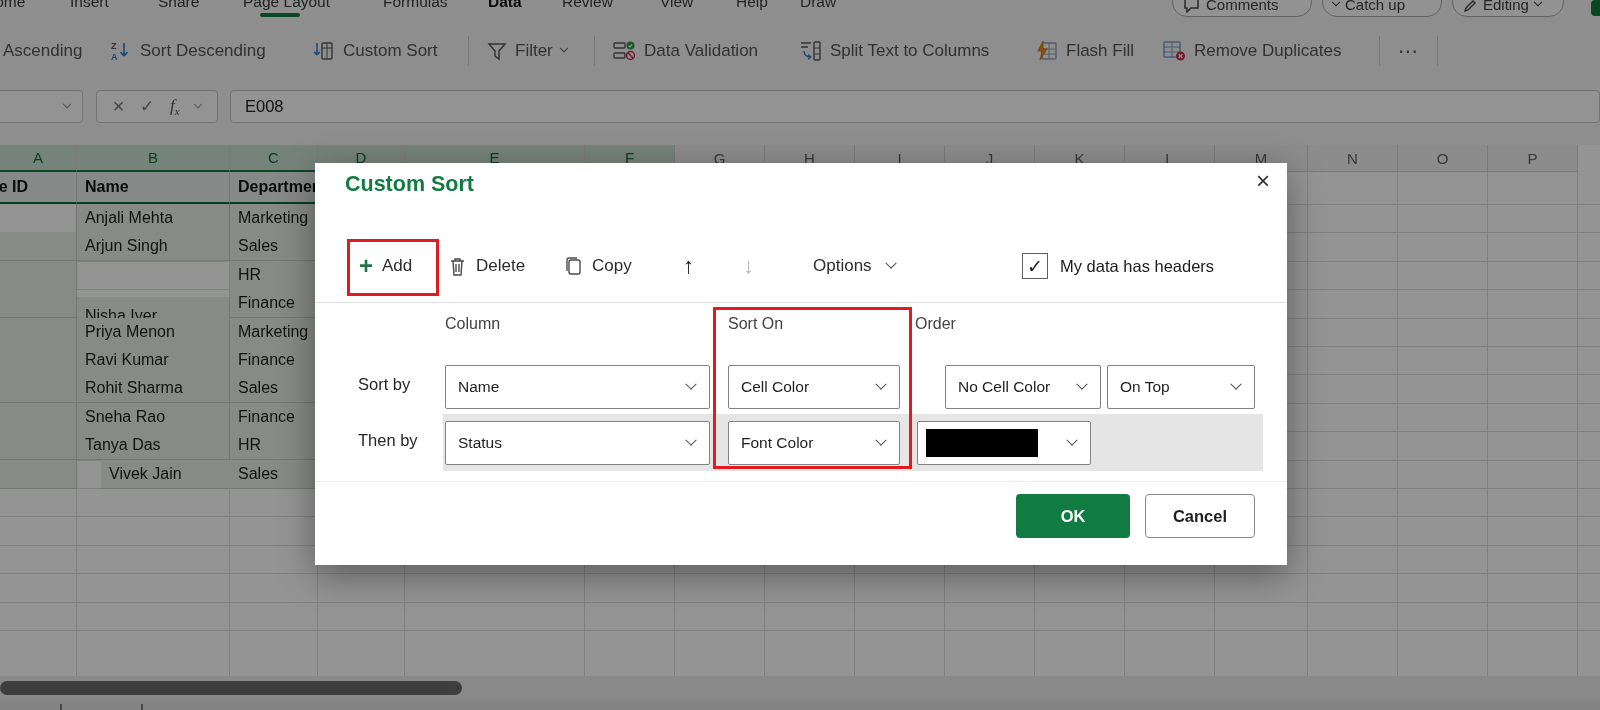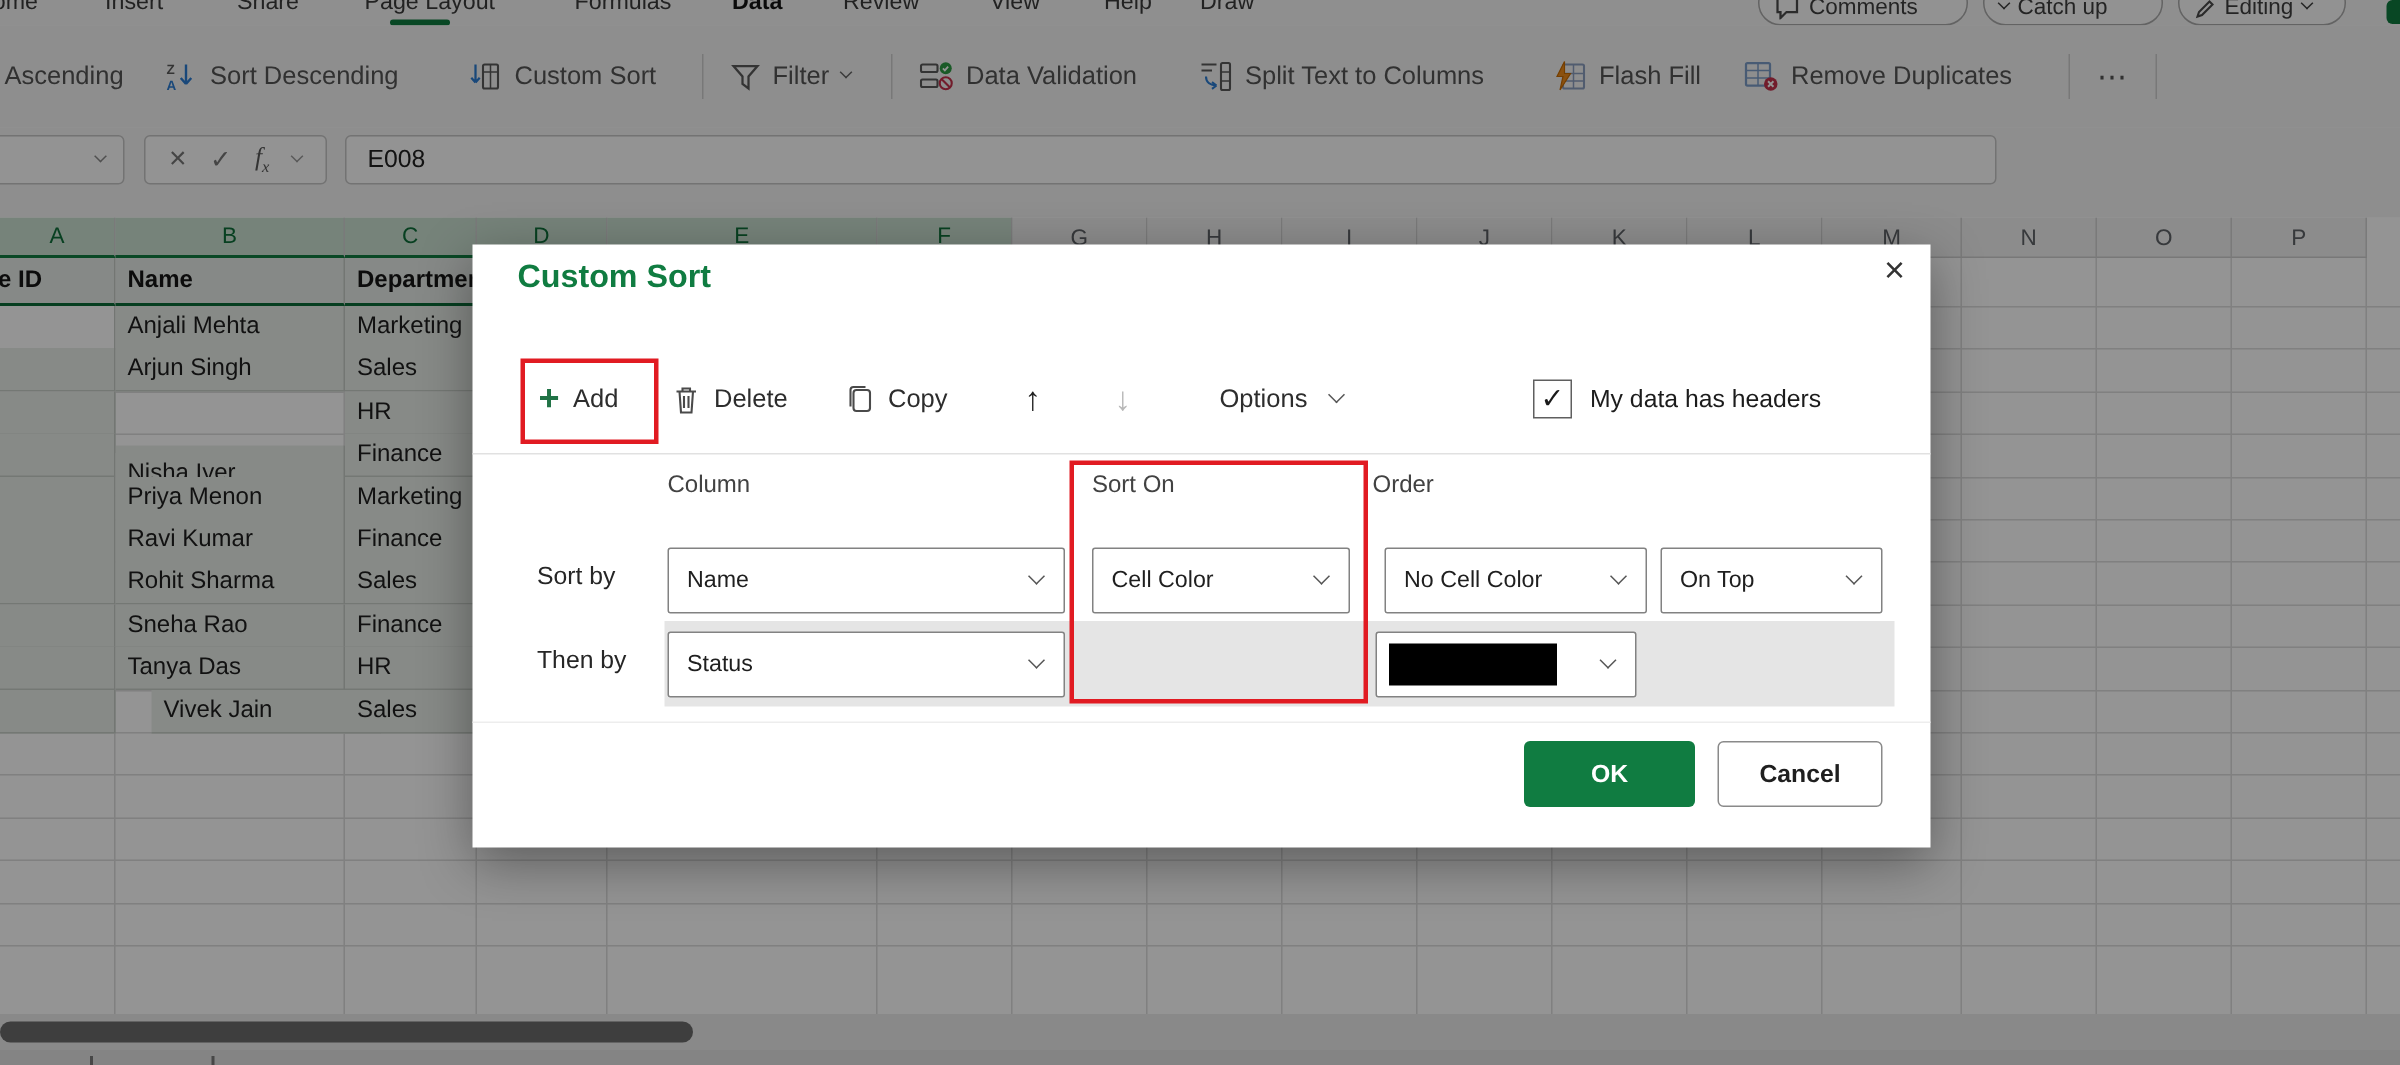--- a/index.html
+++ b/index.html
@@ -23,21 +23,21 @@
   .chev { display:inline-block; width:8px; height:8px; border-right:1.7px solid currentColor; border-bottom:1.7px solid currentColor; transform:rotate(45deg) translate(-2px,-2px); }
   .chev.small { width:6px; height:6px; }
 
   
   .formulabar { position:absolute; left:0; top:85px; width:1600px; height:60px; background:#f5f5f5; }
   .fb-box { position:absolute; top:5px; height:33px; background:#fdfdfd; border:1px solid #c6c6c6; border-radius:4px; display:flex; align-items:center; color:#6a6a6a; }
   .namebox { left:-24px; width:107px; justify-content:flex-end; padding-right:12px; }
   .fxbox { left:96px; width:122px; justify-content:space-evenly; font-size:18px; color:#787878; }
   .fxbox .fx { font-style:italic; font-family:"Liberation Serif","DejaVu Serif",serif; font-size:17px; color:#595959; }
   .fxbox .fx sub { font-size:11px; }
-  .forminput { left:230px; width:1101px; padding-left:14px; color:#222; font-size:16.5px; justify-content:flex-start; }
+  .forminput { left:230px; width:1370px; padding-left:14px; color:#222; font-size:16.5px; justify-content:flex-start; }
 
   
   .sheet { position:absolute; left:0; top:145px; width:1600px; height:531px; background:#ffffff; overflow:hidden; }
   .colh { position:absolute; top:0; height:27px; background:#f1f1f1; border-right:1px solid #d2d2d2; border-bottom:1px solid #cfcfcf; color:#5f6368; font-size:15px; display:flex; align-items:center; justify-content:center; }
   .colh.sel { background:#cbe2d3; color:#0e6f39; border-bottom:2.5px solid #107c41; }
   .gl-h { position:absolute; left:0; width:1600px; height:1px; background:#dcdcdc; }
   .gl-v { position:absolute; width:1px; background:#dcdcdc; }
   .cell { position:absolute; overflow:hidden; white-space:nowrap; display:flex; align-items:center; font-size:16px; color:#1e1e1e; background:#e9eee9; border-right:1px solid #c6ccc6; border-bottom:1px solid #c9cfc9; padding-left:8px; }
   .cell.active { background:#ffffff; }
   .cell.hdr { font-weight:bold; color:#151515; border-bottom:2.5px solid #0c6b38; background:#e7ece8; }
@@ -395,34 +395,38 @@
 
     <div class="sort-row-label" style="left:43px; top:212px">Sort by</div>
     <div class="dd" style="left:130px; top:202px; width:265px">
       <span>Name</span>
       <span class="chev"></span>
     </div>
     <div class="dd" style="left:413px; top:202px; width:172px">
       <span>Cell Color</span>
       <span class="chev"></span>
     </div>
-    <div class="dd" style="left:608px; top:202px; width:175px">
+    <div class="dd" style="left:630px; top:202px; width:156px">
       <span>No Cell Color</span>
       <span class="chev"></span>
     </div>
     <div class="dd" style="left:792px; top:202px; width:148px">
       <span>On Top</span>
       <span class="chev"></span>
     </div>
 
     <div class="sort-row-label" style="left:43px; top:268px">Then by</div>
     <div class="dd" style="left:130px; top:258px; width:265px">
       <span>Status</span>
       <span class="chev"></span>
     </div>
+    <div class="dd" style="left:413px; top:258px; width:172px">
+      <span>Font Color</span>
+      <span class="chev"></span>
+    </div>
     <div class="dd" style="left:602px; top:258px; width:174px">
       <span class="swatch" id="fontColorSwatch" style="background: rgb(0, 0, 0);"></span>
       <span class="chev"></span>
     </div>
 
     <div class="footer-divider"></div>
     <div class="btn ok" style="background: rgb(16, 124, 65);">OK</div>
     <div class="btn cancel">Cancel</div>
 
     <div class="annot annot1" style="border-color: rgb(225, 27, 34);"></div>

